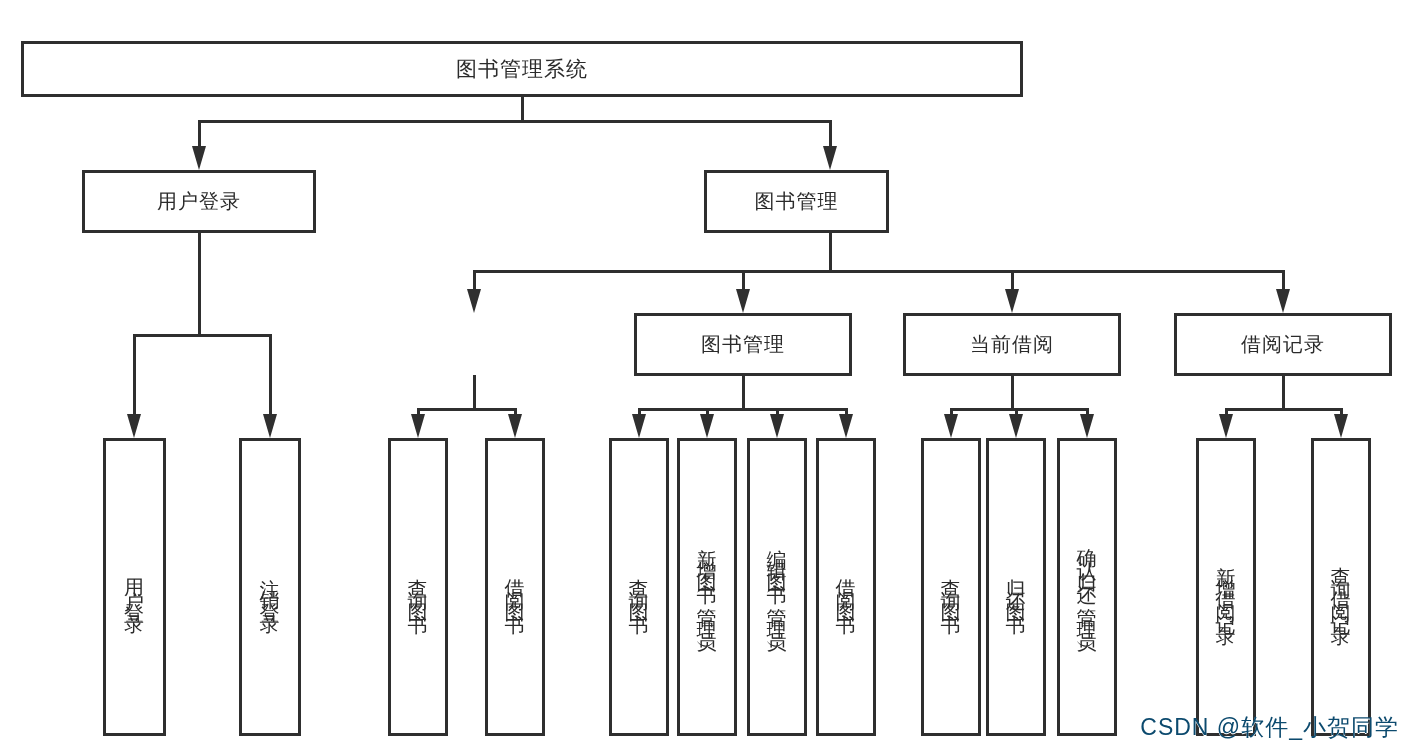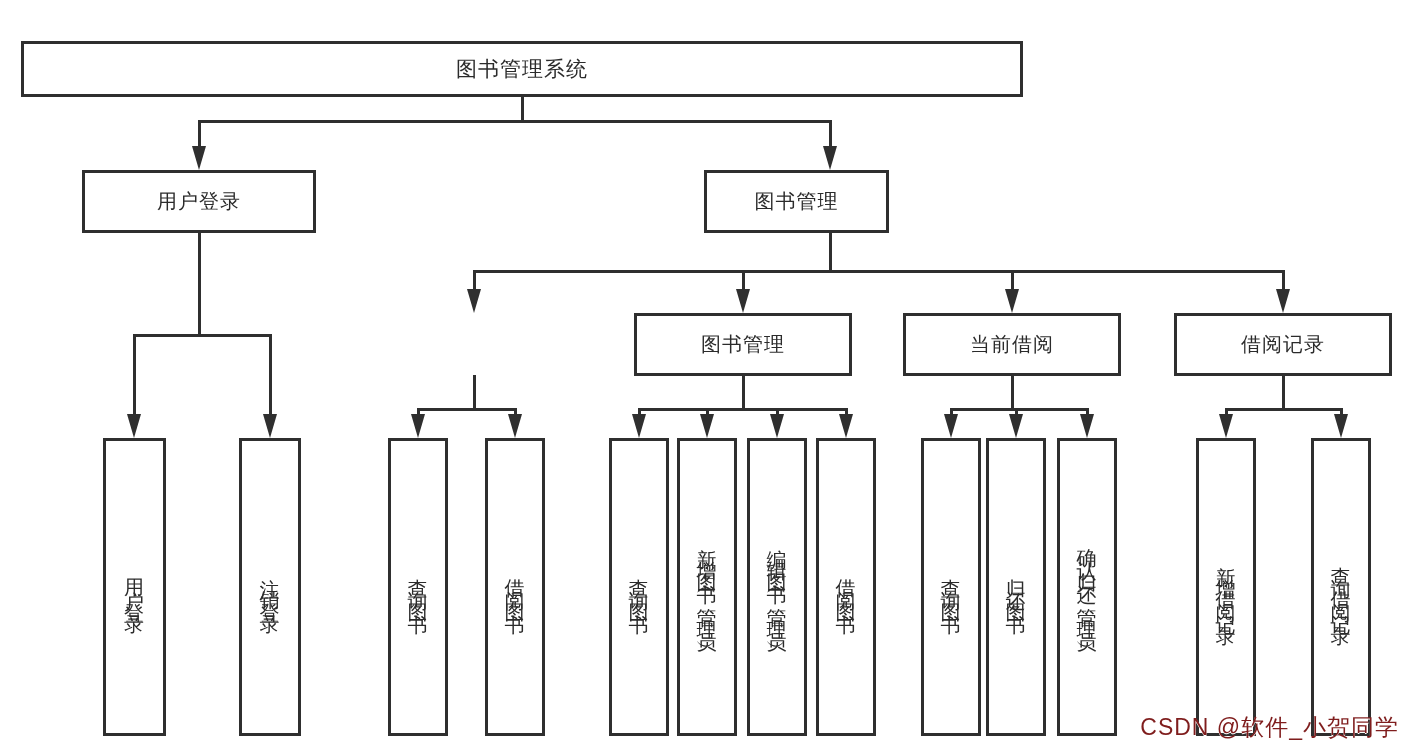--- a/index.html
+++ b/index.html
@@ -39,21 +39,21 @@
     width:0;height:0;
     border-left:7px solid transparent;
     border-right:7px solid transparent;
     border-top:24px solid #2f2f2f;
     z-index:1;
   }
   .watermark{
     position:absolute;
     right:6px;top:712px;
     font-size:23px;
-    color:#7f1d1d;
+    color:#0c4a6e;
     text-shadow:0 1px 0 #ffffff;
     letter-spacing:1px;
     z-index:5;
     white-space:nowrap;
   }
 </style>
 </head>
 <body>
 
 <div class="stage">

